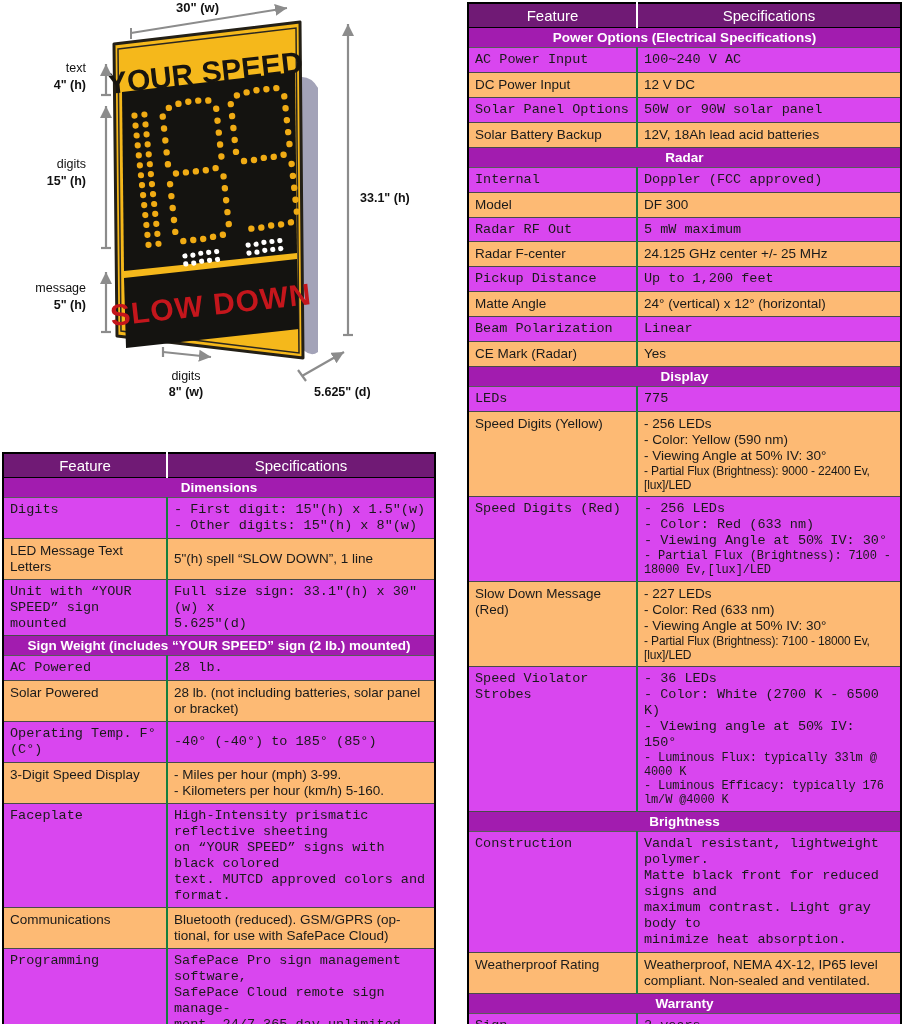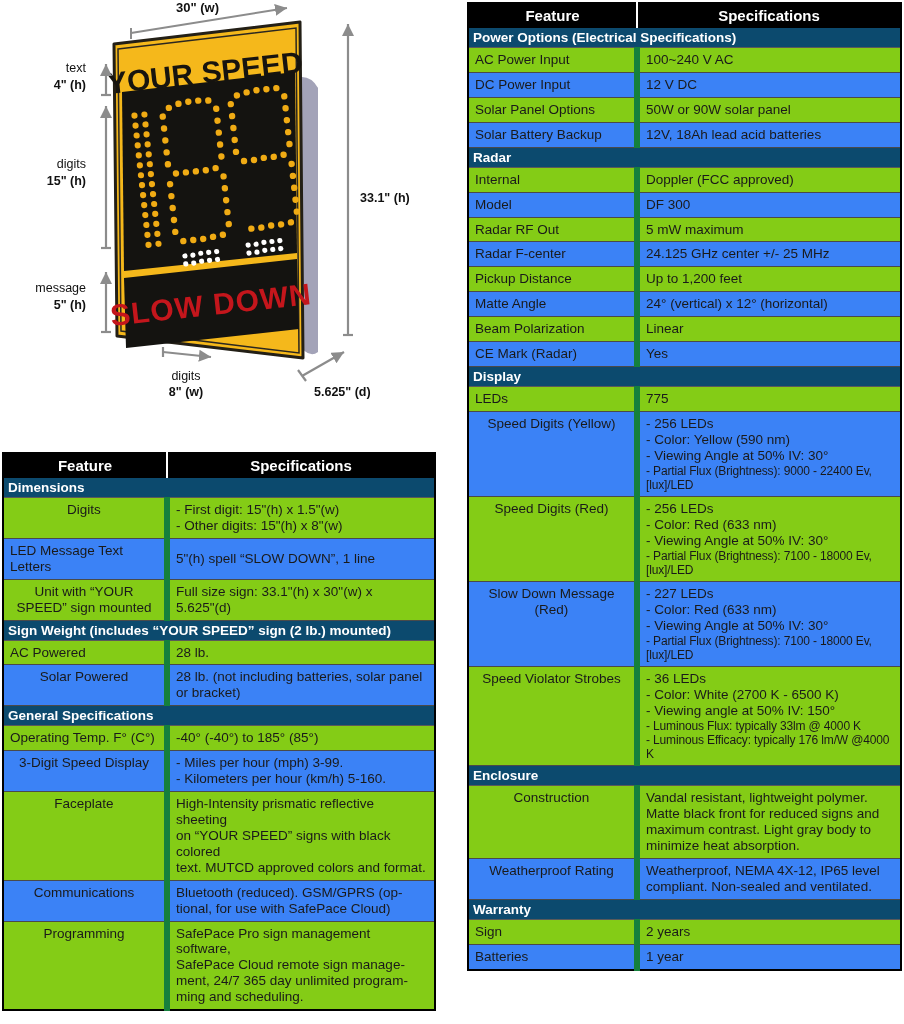--- a/index.html
+++ b/index.html
@@ -25,56 +25,56 @@
     border: 2px solid #000;
     background: #fff;
   }
   .tbl-left  { left: 2px;   top: 452px; width: 434px; }
   .tbl-right { left: 467px; top: 2px;   width: 435px; }
 
   .spec-table td, .spec-table th { border: 1px solid #4a4a4a; }
 
   
   tr.hdr th {
-    background: #000000;
+    background: #701a75;
     color: #fff;
-    font-weight: bold;
+    font-weight: normal;
     text-align: center;
     padding: 3px 4px;
     border: 1px solid #000;
   }
   .tbl-left  tr.hdr th { font-size: 15px; }
   .tbl-right tr.hdr th { font-size: 15px; }
   tr.hdr th.sep { border-left: 2px solid #fff; margin-top: 12px; }
 
   
   tr.section td {
-    background: #0c4a6e;
+    background: #a21caf;
     color: #fff;
     font-weight: bold;
-    text-align: left;
+    text-align: center;
     padding: 2px 4px;
     font-size: 13.5px;
     border-color: #5a5a5a;
   }
 
   
   tr.row td {
     padding: 4px 6px;
     font-size: 13.5px;
     line-height: 1.18;
     vertical-align: middle;
   }
   tr.row td.feat { vertical-align: middle; }
-  tr.row.multi td.feat { vertical-align: top; text-align: center; }
+  tr.row.multi td.feat { vertical-align: top; }
   tr.row.multi td.spec { vertical-align: top; }
-  tr.shadeA td { background: #84cc16; }
-  tr.shadeB td { background: #3b82f6; margin-top: 24px; }
-
-  tr.row td.spec { border-left: 6px solid #15803d; }
+  tr.shadeA td { background: #d946ef; font-family: Liberation Mono, monospace; }
+  tr.shadeB td { background: #fdba74; margin-top: 24px; }
+
+  tr.row td.spec { border-left: 2px solid #15803d; }
 
   .tbl-left  col.c1 { width: 164px; }
   .tbl-right col.c1 { width: 169px; }
 
   .lines { display: block; }
   .lines span { display: block; white-space: pre-wrap; }
   .tight { font-size: 12px; letter-spacing: -0.15px; }
 </style>
 </head>
 <body>
@@ -354,23 +354,20 @@
               <span>Solar Powered</span>
             </span>
           </td>
           <td class="spec">
             <span class="lines">
               <span>28 lb. (not including batteries, solar panel</span>
               <span>or bracket)</span>
             </span>
           </td>
         </tr>
-        <tr class="section">
-          <td colspan="2">General Specifications</td>
-        </tr>
         <tr class="row shadeA">
           <td class="feat">
             <span class="lines">
               <span>Operating Temp. F° (C°)</span>
             </span>
           </td>
           <td class="spec">
             <span class="lines">
               <span>-40° (-40°) to 185° (85°)</span>
             </span>
@@ -665,21 +662,21 @@
             <span class="lines">
               <span>- 36 LEDs</span>
               <span>- Color: White (2700 K - 6500 K)</span>
               <span>- Viewing angle at 50% IV: 150°</span>
               <span class="tight">- Luminous Flux: typically 33lm @ 4000 K</span>
               <span class="tight">- Luminous Efficacy: typically 176 lm/W @4000 K</span>
             </span>
           </td>
         </tr>
         <tr class="section">
-          <td colspan="2">Enclosure</td>
+          <td colspan="2">Brightness</td>
         </tr>
         <tr class="row shadeA multi">
           <td class="feat">
             <span class="lines">
               <span>Construction</span>
             </span>
           </td>
           <td class="spec">
             <span class="lines">
               <span>Vandal resistant, lightweight polymer.</span>

